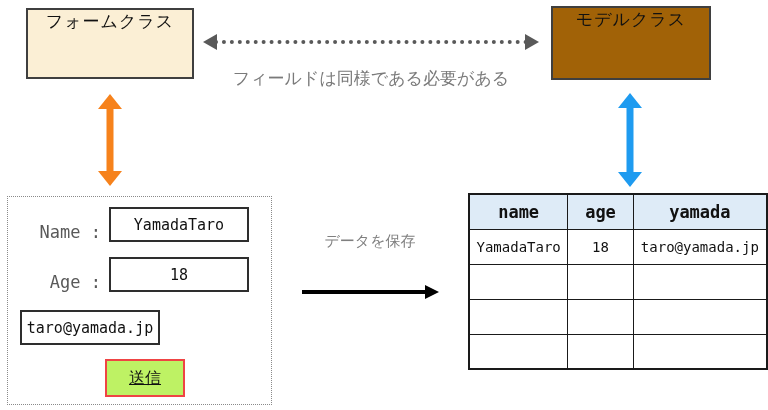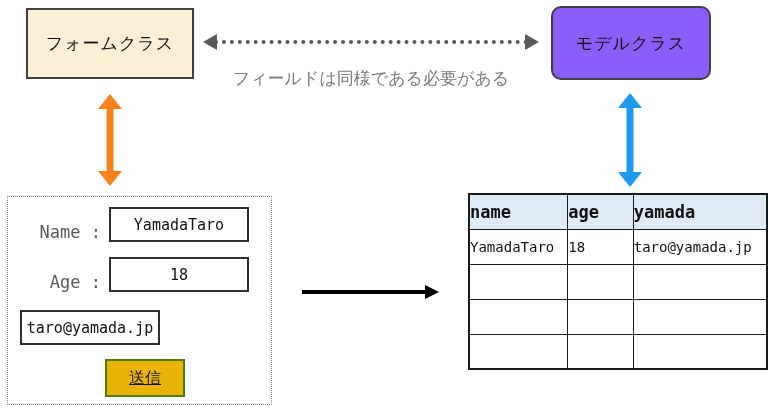--- a/index.html
+++ b/index.html
@@ -1,23 +1,23 @@
 <!DOCTYPE html>
 <html><head>
 <meta charset="utf-8">
 <style>
   * { margin:0; padding:0; box-sizing:border-box; }
   body { background:#fff; font-family:"DejaVu Sans", sans-serif; }
   #canvas { position:relative; width:768px; height:410px; background:#ffffff; overflow:hidden; }
 
   
-  .class-box { position:absolute; display:flex; align-items:center; justify-content:center;
+  .class-box { position:absolute; display:flex; justify-content:center;
                border:2px solid #3f3f3f; font-size:17px; color:#111; letter-spacing:1px; }
   #form-class-box  { left:26px;  top:8px; width:168px; height:71px; background:#FBEFD5; }
-  #model-class-box { left:551px; top:6px; width:160px; height:74px; background:#8b5cf6;border-radius:10px; }
+  #model-class-box { left:551px; top:6px; width:160px; height:74px; background:#a16207; }
 
   
   .dotted-arrow { position:absolute; left:203px; top:34px; width:336px; height:16px; }
   .dotted-arrow .shaft { position:absolute; left:11px; right:11px; top:6px; height:0;
                          border-top:4px dotted #595959; }
   .dotted-arrow .head { position:absolute; width:0; height:0; top:0;
                         border-top:8px solid transparent; border-bottom:8px solid transparent; }
   .dotted-arrow .head.left  { left:0;  border-right:14px solid #595959; }
   .dotted-arrow .head.right { right:0; border-left:14px solid #595959; }
 
@@ -55,27 +55,27 @@
                 border:1px dotted #8a8a8a; background:#fff; }
   .f-row { position:absolute; left:12px; width:245px; height:35px; display:flex; align-items:flex-end; }
   .f-row .f-label { flex:0 0 89px; text-align:right; padding-right:8px;
                     font-family:"DejaVu Sans Mono", monospace; font-size:17px; color:#595959; }
   .f-row input { width:140px; height:35px; border:2px solid #2e2e2e; background:#fff;
                  text-align:center; font-family:"DejaVu Sans Mono", monospace; font-size:15px; color:#111; }
   #row-name  { top:10px; }
   #row-age   { top:60px; }
   #row-email { top:113px; }
   #submit-button { position:absolute; left:97px; top:162px; width:80px; height:38px;
-                   background:#eab308; border:2px solid #4d7c0f; font-size:16px; color:#111;
+                   background:#bef264; border:2px solid #ef4444; font-size:16px; color:#111;
                    font-family:"DejaVu Sans", sans-serif; cursor:pointer;text-decoration:underline; }
 
   
   #model-table { position:absolute; left:468px; top:193px; border-collapse:collapse;
                  font-family:"DejaVu Sans Mono", monospace; }
-  #model-table th, #model-table td { border:1.5px solid #1a1a1a; text-align:left; padding:0; }
+  #model-table th, #model-table td { border:1.5px solid #1a1a1a; text-align:center; padding:0; }
   #model-table { border:2px solid #1a1a1a; }
   #model-table th { background:#DEEBF7; font-size:17px; font-weight:bold; color:#111; height:35px; }
   #model-table td { font-size:14px; color:#111; height:35px; background:#fff; }
   .col-name  { width:99px; }
   .col-age   { width:66px; }
   .col-email { width:134px; }
 </style>
 </head>
 <body>
 
@@ -118,20 +118,21 @@
       <span class="f-label">Age :</span>
       <input type="text" value="18" style="">
     </div>
     <div id="row-email" class="f-row">
       <input type="text" value="taro@yamada.jp" style="">
     </div>
     <button id="submit-button">送信</button>
   </div>
 
   <div id="save-note">
+    <div>データを保存</div>
   </div>
   <div id="save-arrow">
     <div class="shaft"></div>
     <div class="head"></div>
   </div>
 
   <table id="model-table">
     <colgroup>
         <col class="col-name">
         <col class="col-age">

